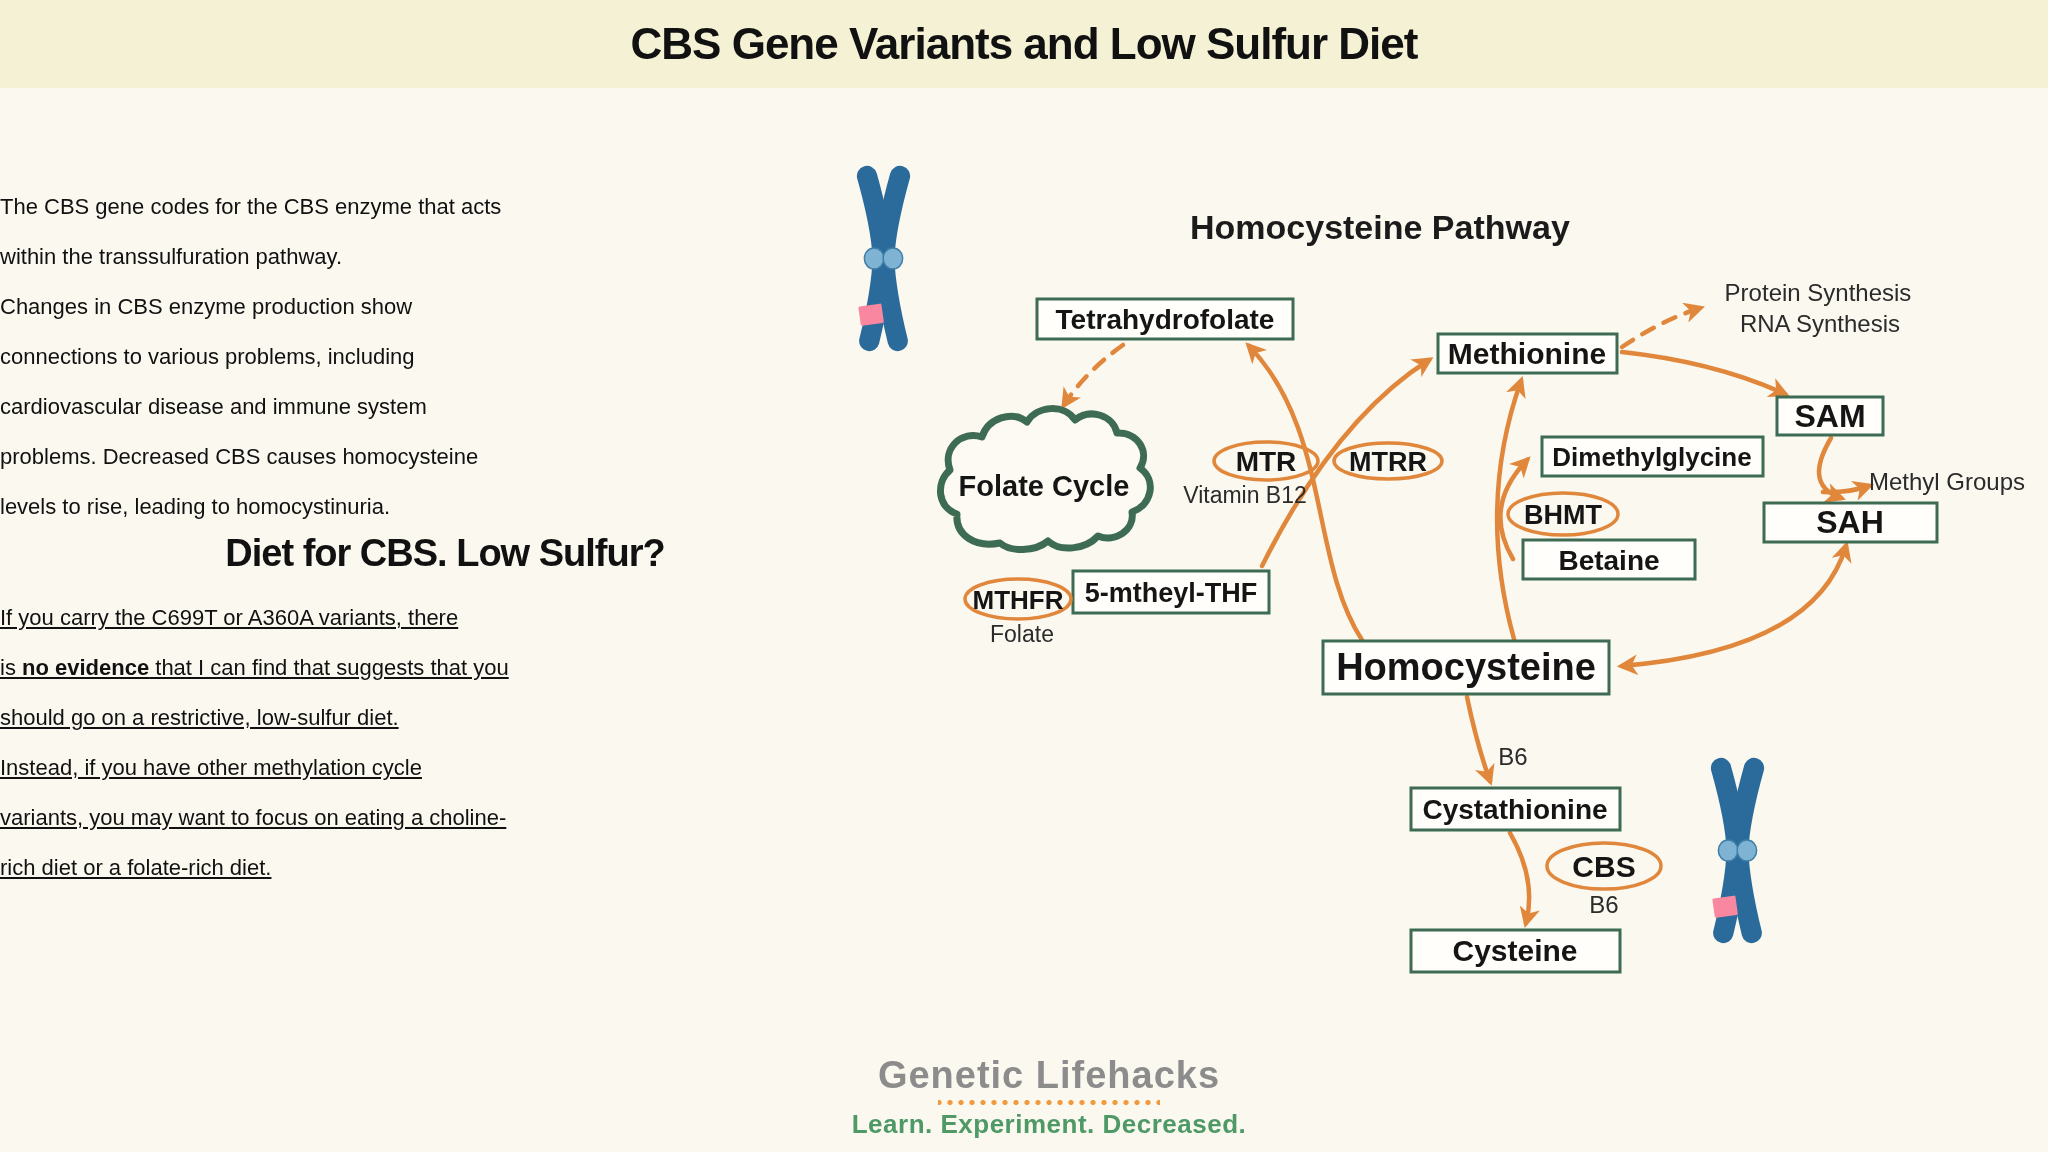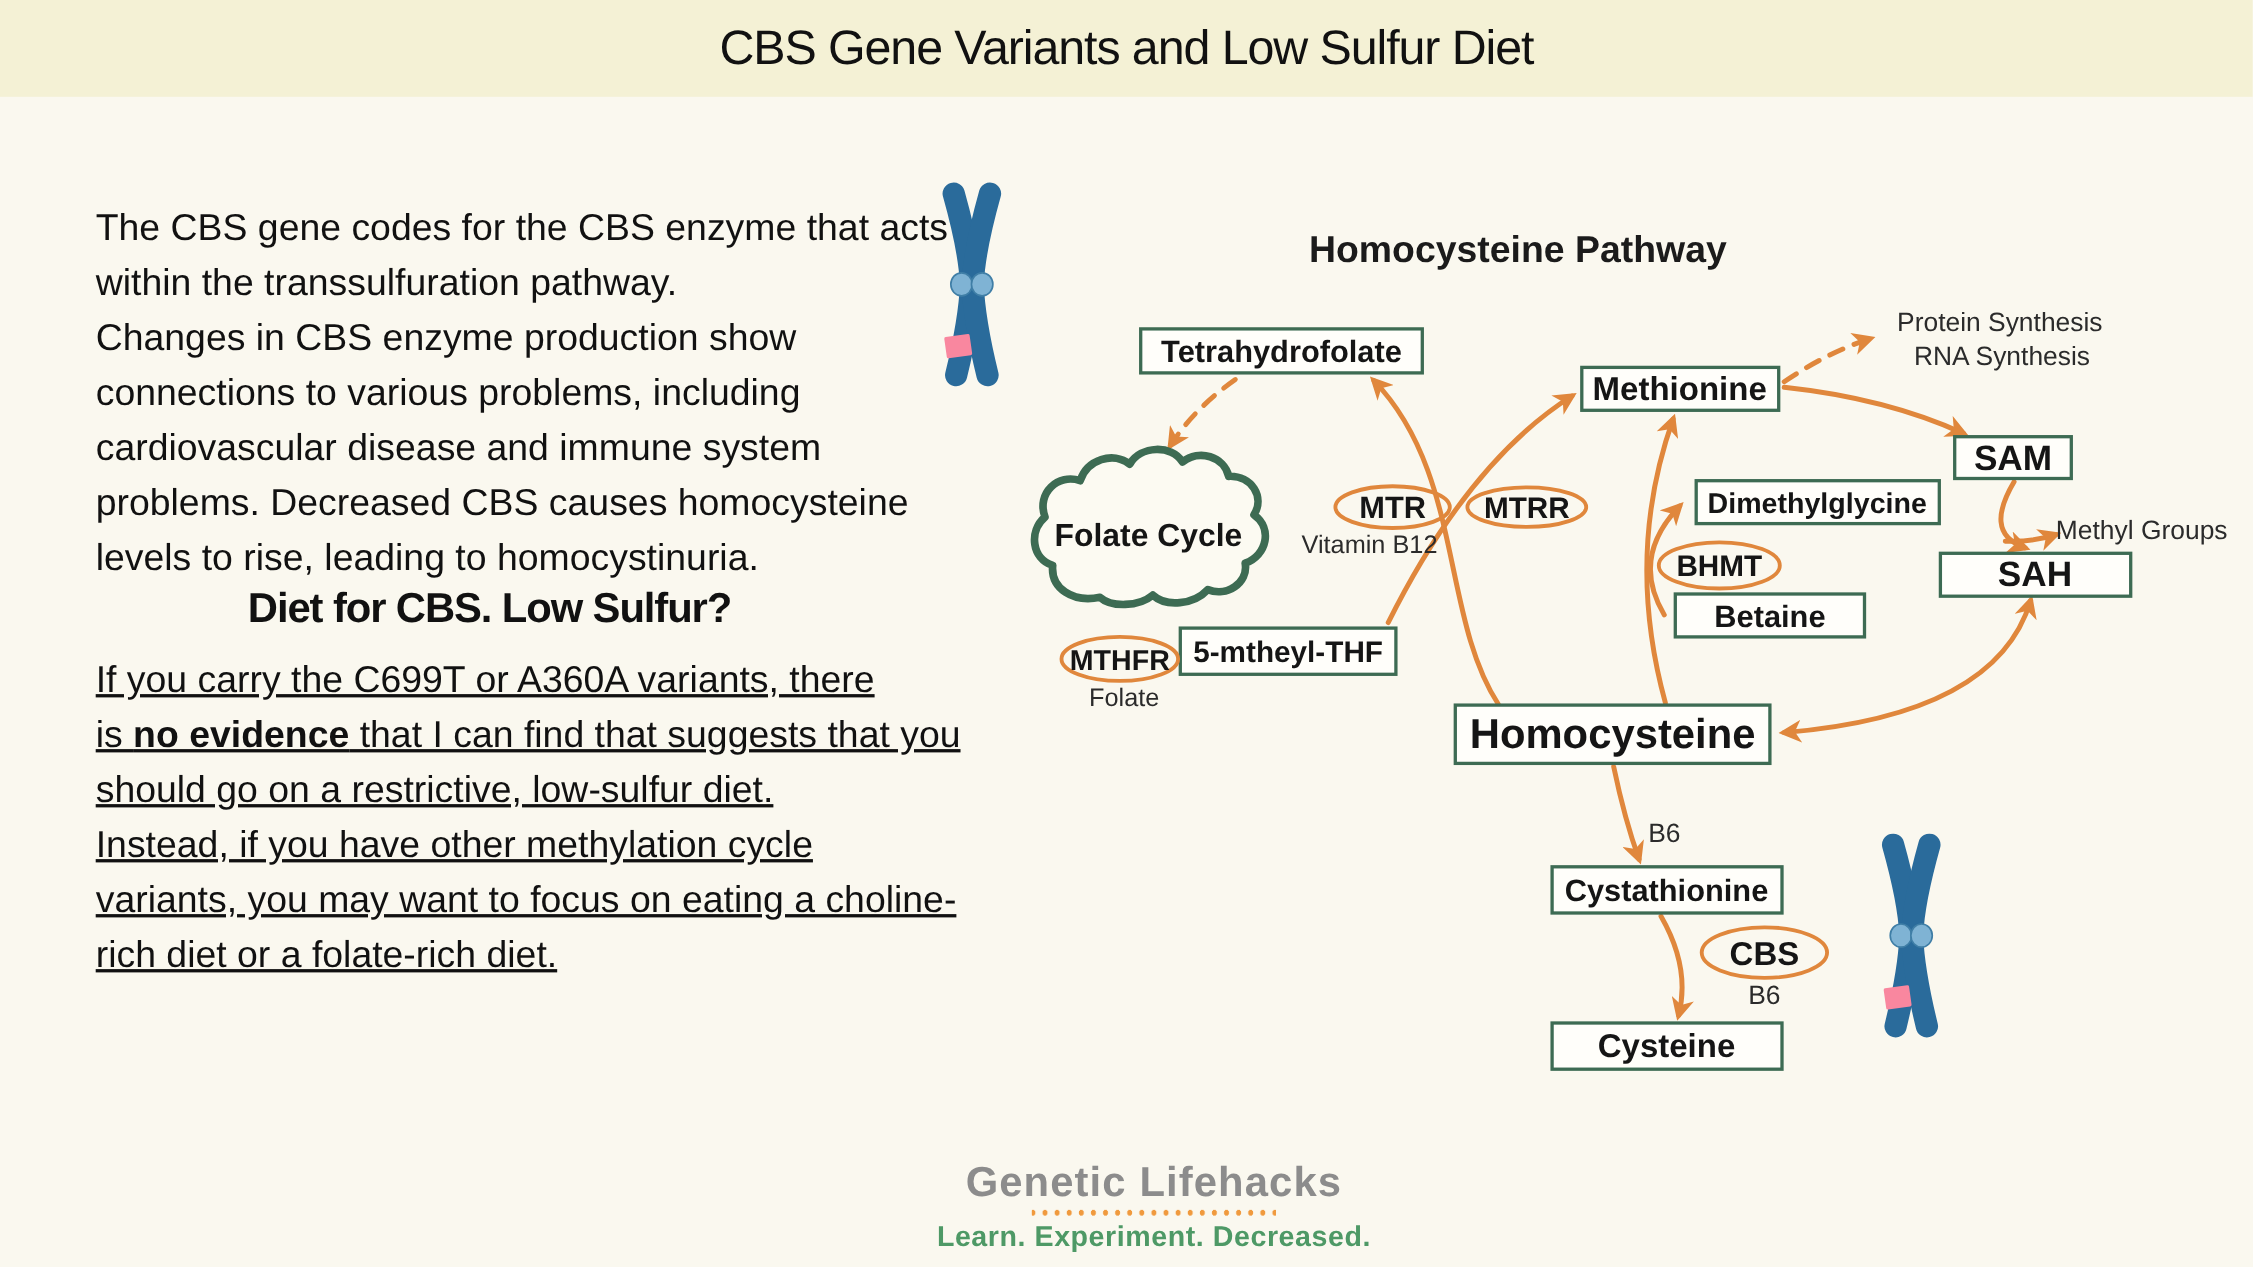--- a/index.html
+++ b/index.html
@@ -22,33 +22,32 @@
     font-family:"Liberation Sans", sans-serif;
     color:var(--c-text-dark);
     position:relative;
   }
   .header{
     position:absolute;left:0;top:0;width:2048px;height:88px;
     background:var(--c-header-bg);
     display:flex;align-items:center;justify-content:center;
   }
   .header h1{
-    font-size:44px;font-weight:normal;letter-spacing:-1px;color:#111;
+    font-size:44px;font-weight:bold;letter-spacing:-1px;color:#111;
   }
   .left-col{
     position:absolute;left:0;top:170px;width:890px;
   }
   .left-col .sec-heading{
     text-align:center;font-size:38px;font-weight:bold;letter-spacing:-1px;color:#111;
   }
   .left-col .sec-body{
-    padding-left:60px;padding-right:10px;
-    font-size:34px;line-height:50px;color:#111;
+    padding-right:10px;
+    font-size:22px;line-height:50px;color:#111;
     white-space:pre-line;
-    margin-left:27px;
   }
   .sec1-body{margin-top:12px;}
   .sec2-heading{}
   .sec2-body{margin-top:18px;text-decoration:underline;}
   .diagram-title{
     position:absolute;left:1190px;top:208px;width:640px;
     text-align:left;font-size:34px;font-weight:800;color:#1b1b1b;letter-spacing:0;
   }
   svg.diagram{
     position:absolute;left:0;top:0;width:2048px;height:1152px;

